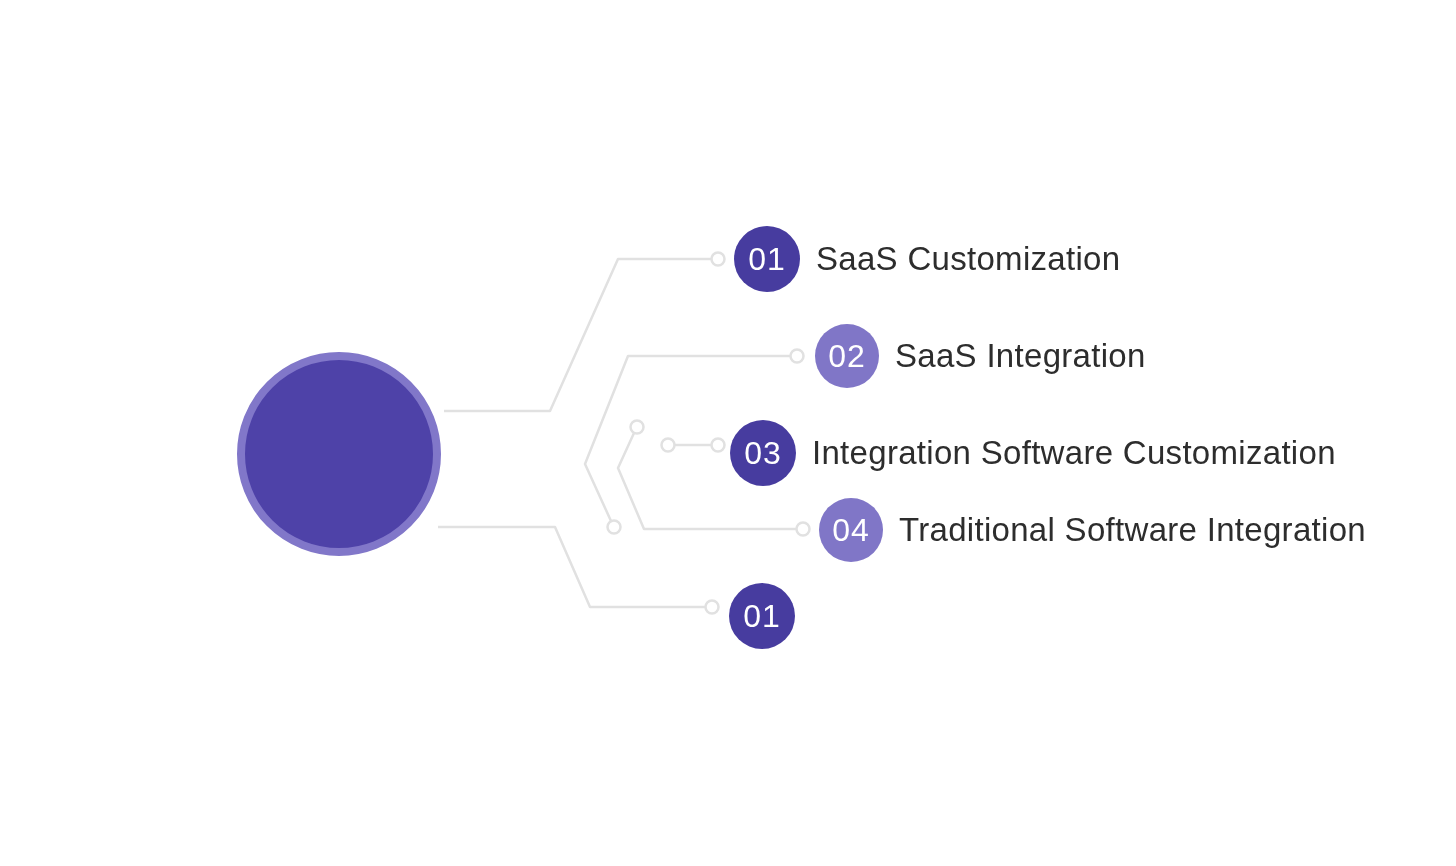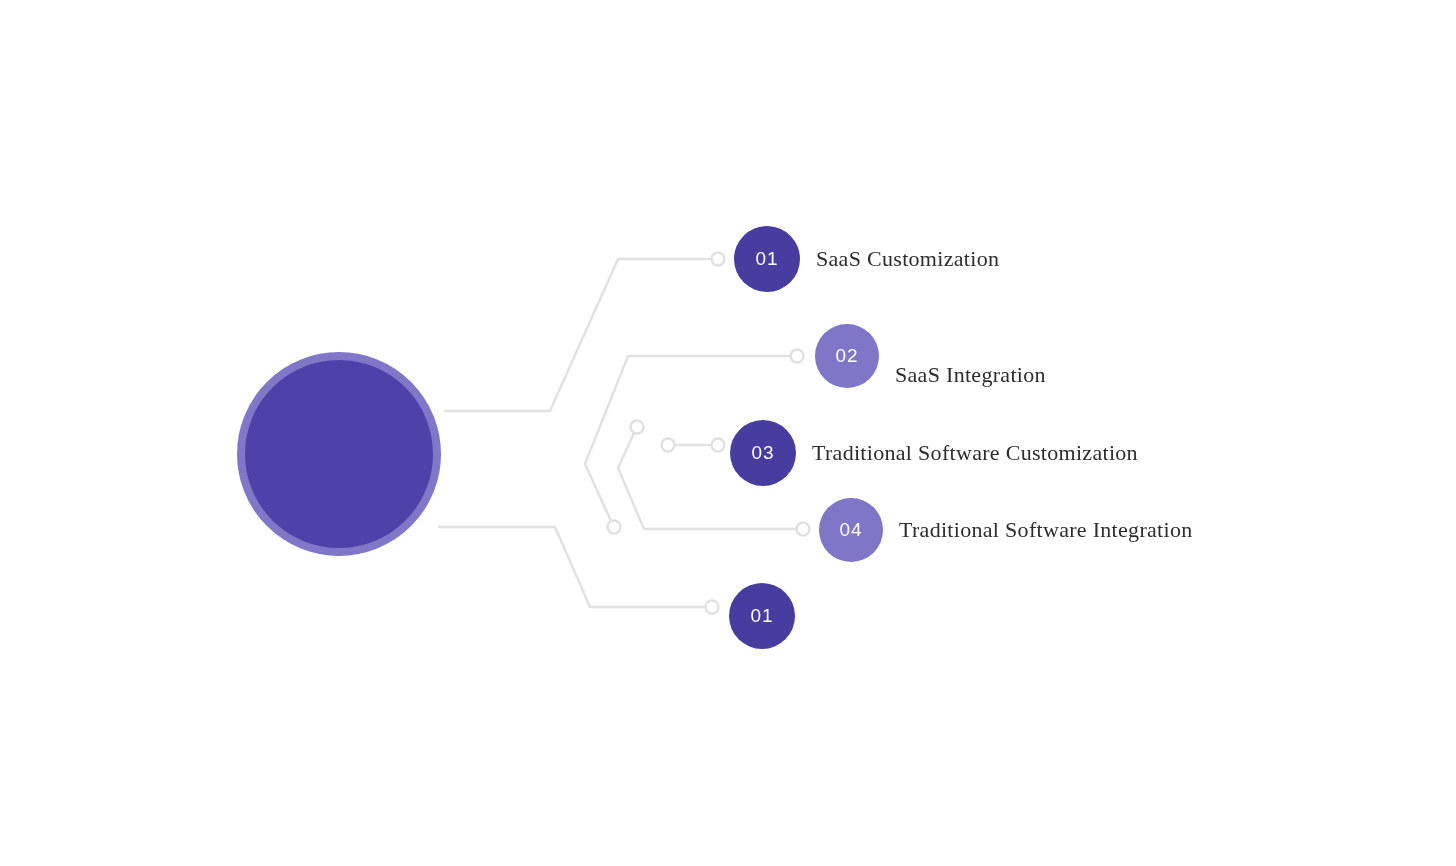--- a/index.html
+++ b/index.html
@@ -46,35 +46,34 @@
     align-items: center;
     gap: 16px;
     white-space: nowrap;
   }
   .badge {
     border-radius: 50%;
     display: flex;
     align-items: center;
     justify-content: center;
     color: var(--badge-number-text);
-    font-size: 19px;
+    font-size: 32px;
     letter-spacing: 1px;
     flex: 0 0 auto;
   }
   .badge.dark  { width: 66px; height: 66px; background: var(--badge-dark); }
   .badge.light { width: 64px; height: 64px; background: var(--badge-light); }
   .item-label {
-    font-size: 22px;
+    font-size: 33px;
     font-weight: 500;
     color: var(--label-text);
     letter-spacing: 0.3px;
-    font-family: Liberation Serif, serif;
   }
   .row-1 { left: 734px; top: 226px; }
-  .row-2 { left: 815px; top: 324px; align-items: flex-end; }
+  .row-2 { left: 815px; top: 324px; }
   .row-3 { left: 730px; top: 420px; text-align: right; }
   .row-4 { left: 819px; top: 498px; text-align: right; }
   .row-5 { left: 729px; top: 583px; }
 </style>
 </head>
 <body>
 
 <div class="canvas">
 
   <svg class="wires" viewBox="0 0 1456 866">
@@ -115,21 +114,21 @@
     <div class="item-label">SaaS Customization</div>
   </div>
 
   <div class="item-row row-2">
     <div class="badge light">02</div>
     <div class="item-label">SaaS Integration</div>
   </div>
 
   <div class="item-row row-3">
     <div class="badge dark">03</div>
-    <div class="item-label">Traditional Software Customization</div>
+    <div class="item-label">Integration Software Customization</div>
   </div>
 
   <div class="item-row row-4">
     <div class="badge light">04</div>
     <div class="item-label">Traditional Software Integration</div>
   </div>
 
   <div class="item-row row-5">
     <div class="badge dark">01</div>
   </div>

